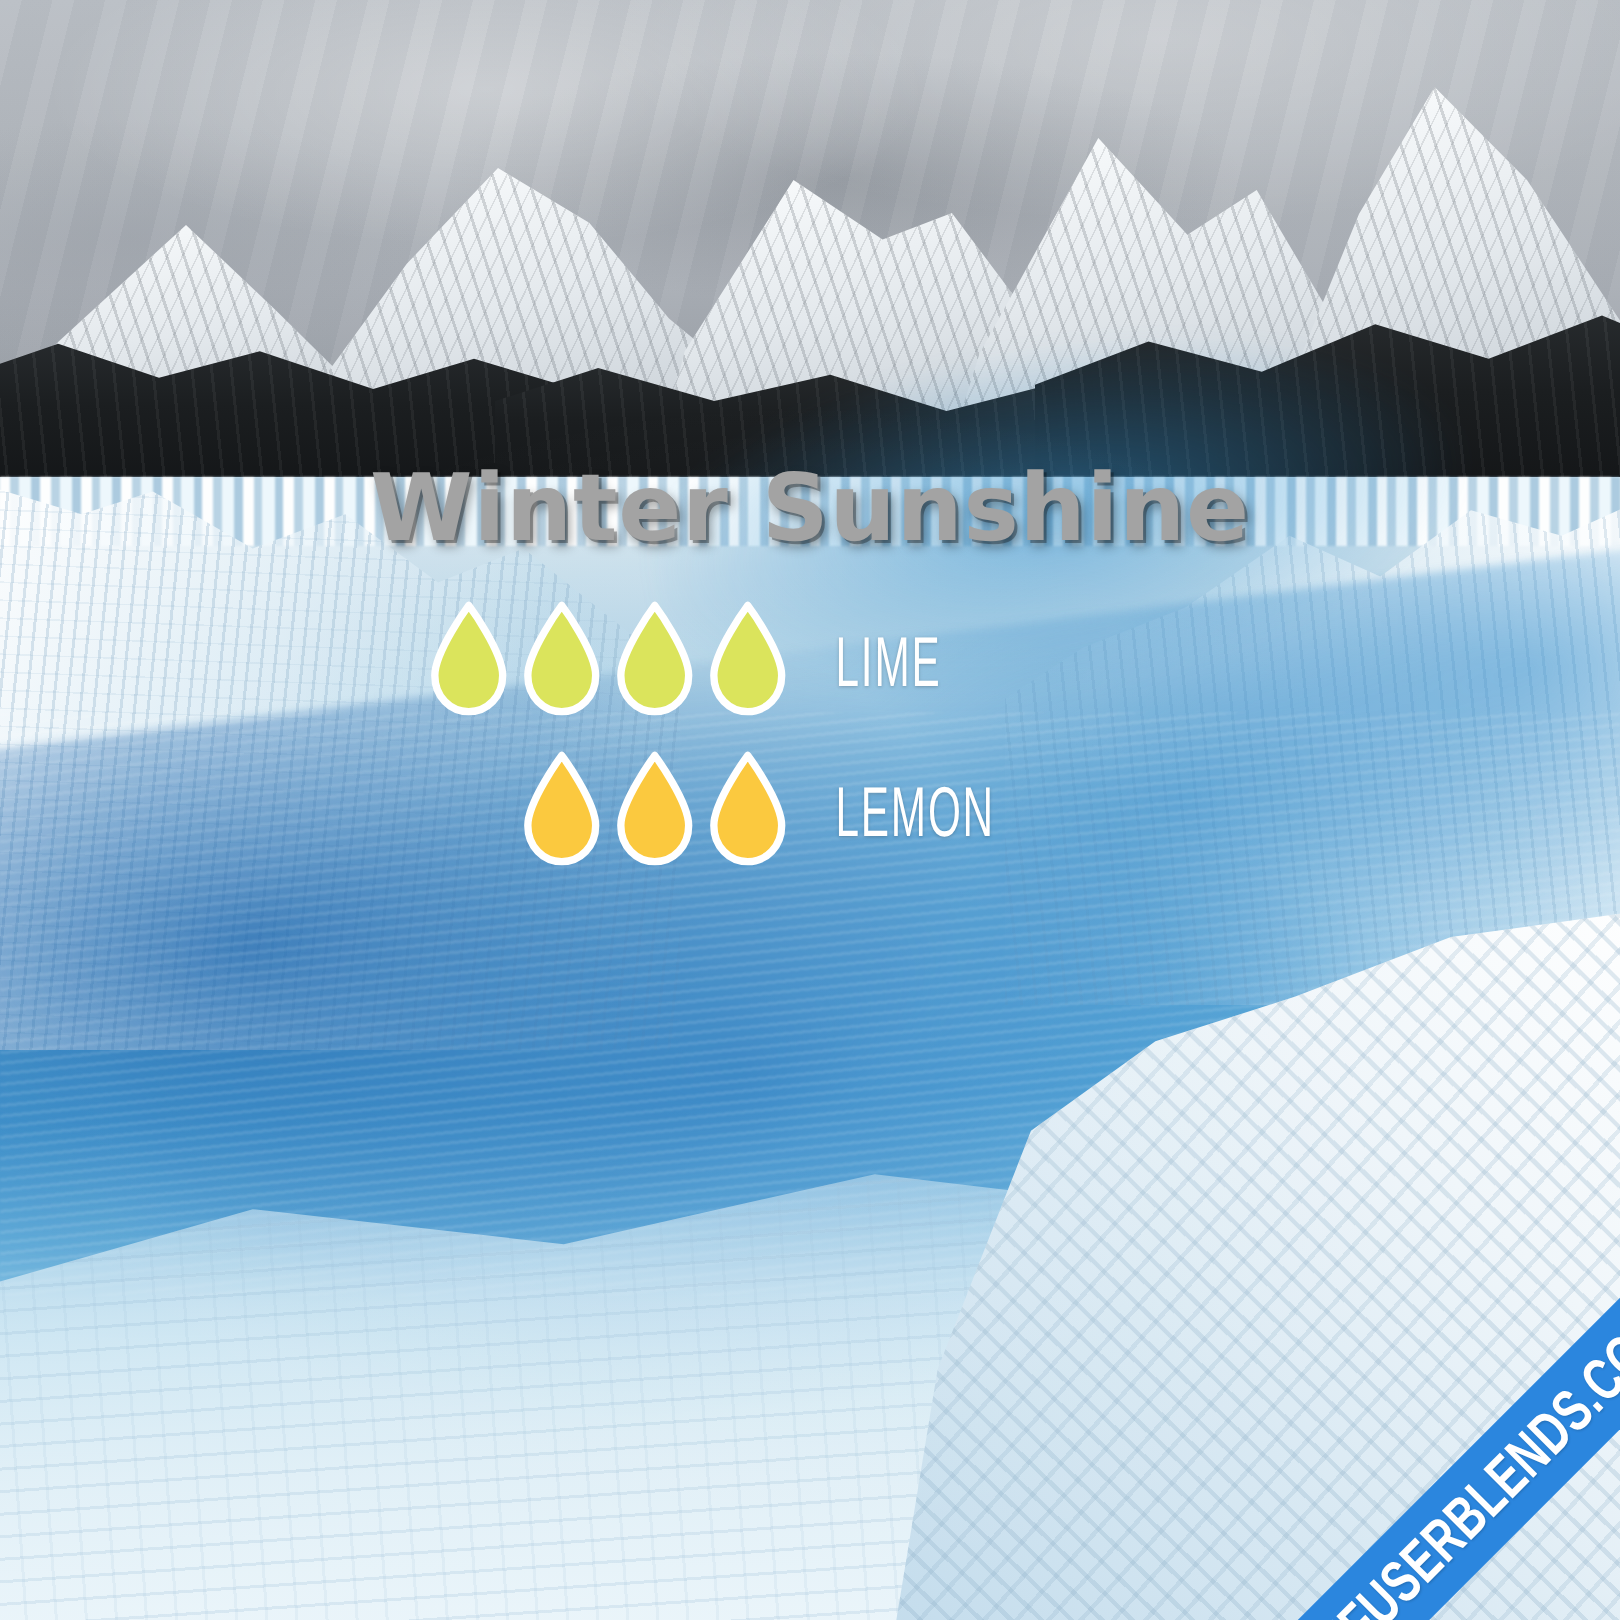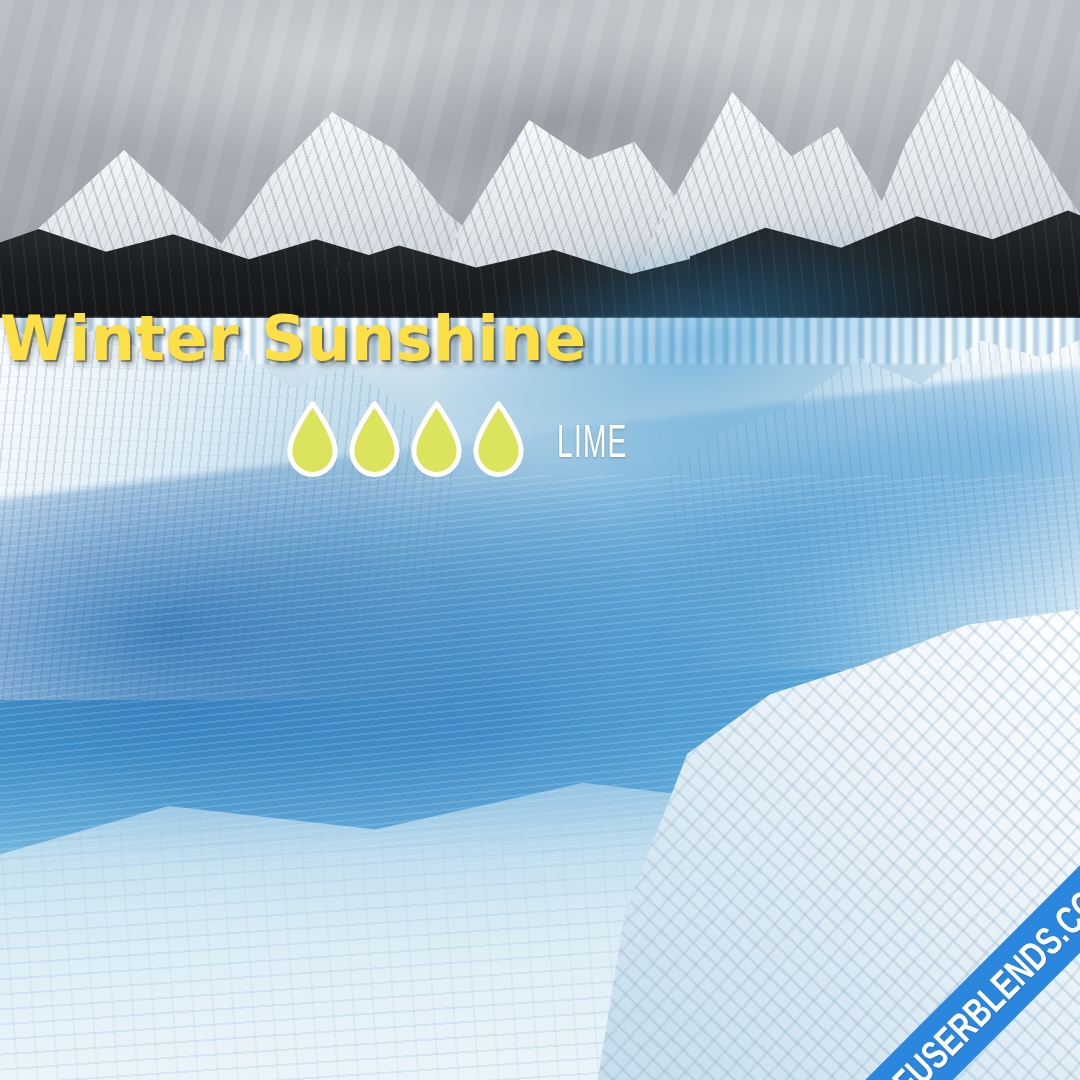--- a/index.html
+++ b/index.html
@@ -292,22 +292,22 @@
   .content {
     position: absolute;
     inset: 0;
     z-index: 5;
   }
 
   .title {
     position: absolute;
     top: 266px;
     left: 0; right: 0;
-    text-align: left;
-    color: #fde047;
+    text-align: center;
+    color: #a3a3a3;
     font-family: "DejaVu Sans", sans-serif;
     font-weight: 700;
     font-size: 62px;
     letter-spacing: 0.5px;
     line-height: 1;
     text-shadow:
        2px 2px 0 rgba(0,0,0,.30),
        3px 4px 7px rgba(0,0,0,.38);
     white-space: nowrap;
   }
@@ -444,20 +444,34 @@
               <path d="M30 3 C30 3 7 34 7 50.5 C7 64.6 17.3 75 30 75 C42.7 75 53 64.6 53 50.5 C53 34 30 3 30 3 Z" fill="#dbe45c" stroke="#ffffff" stroke-width="5" stroke-linejoin="round"></path>
             </svg>
             <svg class="drop" viewBox="0 0 60 80">
               <path d="M30 3 C30 3 7 34 7 50.5 C7 64.6 17.3 75 30 75 C42.7 75 53 64.6 53 50.5 C53 34 30 3 30 3 Z" fill="#dbe45c" stroke="#ffffff" stroke-width="5" stroke-linejoin="round"></path>
             </svg>
           </div>
         <div class="ing-label">LIME</div>
       </div>
 
 
+      <div class="blend-row">
+        <div class="drops">
+            <svg class="drop" viewBox="0 0 60 80">
+              <path d="M30 3 C30 3 7 34 7 50.5 C7 64.6 17.3 75 30 75 C42.7 75 53 64.6 53 50.5 C53 34 30 3 30 3 Z" fill="#fbc93f" stroke="#ffffff" stroke-width="5" stroke-linejoin="round"></path>
+            </svg>
+            <svg class="drop" viewBox="0 0 60 80">
+              <path d="M30 3 C30 3 7 34 7 50.5 C7 64.6 17.3 75 30 75 C42.7 75 53 64.6 53 50.5 C53 34 30 3 30 3 Z" fill="#fbc93f" stroke="#ffffff" stroke-width="5" stroke-linejoin="round"></path>
+            </svg>
+            <svg class="drop" viewBox="0 0 60 80">
+              <path d="M30 3 C30 3 7 34 7 50.5 C7 64.6 17.3 75 30 75 C42.7 75 53 64.6 53 50.5 C53 34 30 3 30 3 Z" fill="#fbc93f" stroke="#ffffff" stroke-width="5" stroke-linejoin="round"></path>
+            </svg>
+          </div>
+        <div class="ing-label">LEMON</div>
+      </div>
 
 
     </div>
 
     <div class="ribbon">
       <span class="ribbon-text">DIFFUSERBLENDS.COM</span>
     </div>
 
   </div>
 </div>

